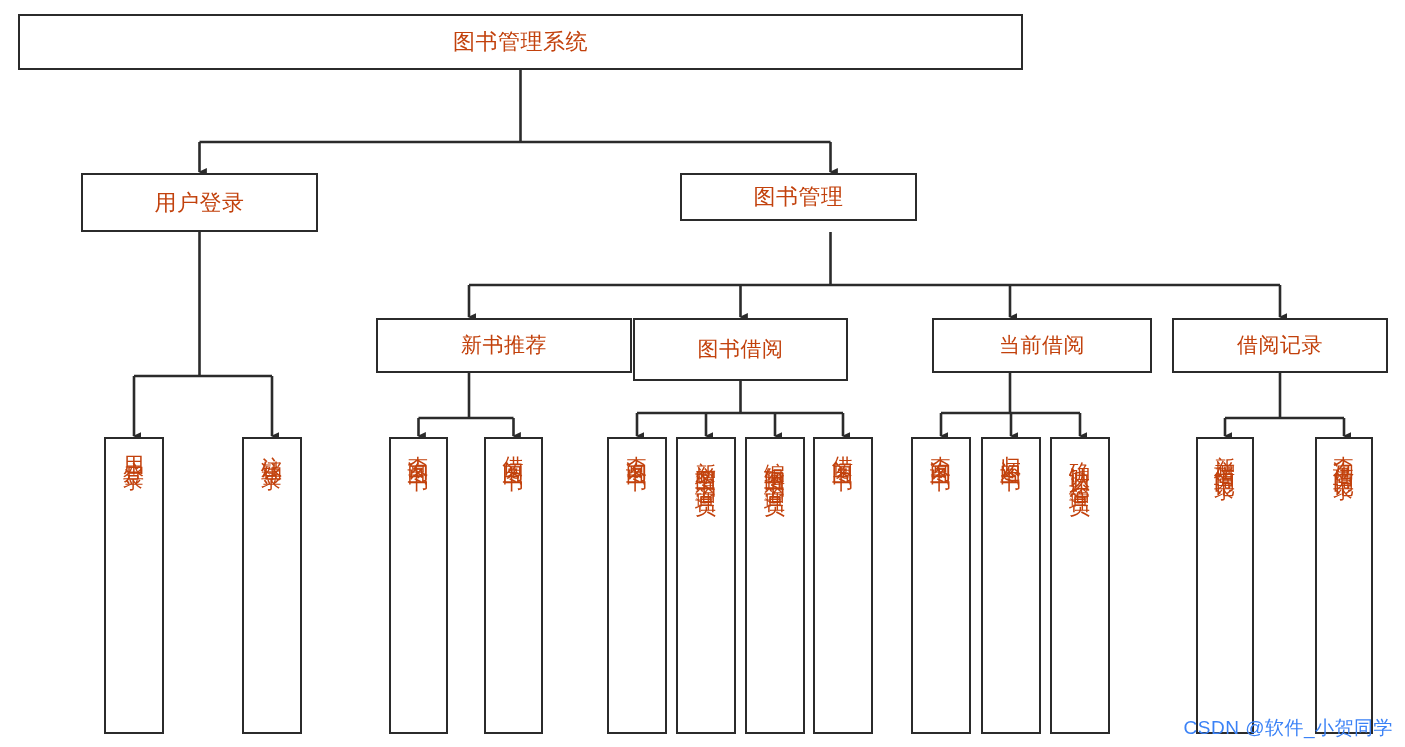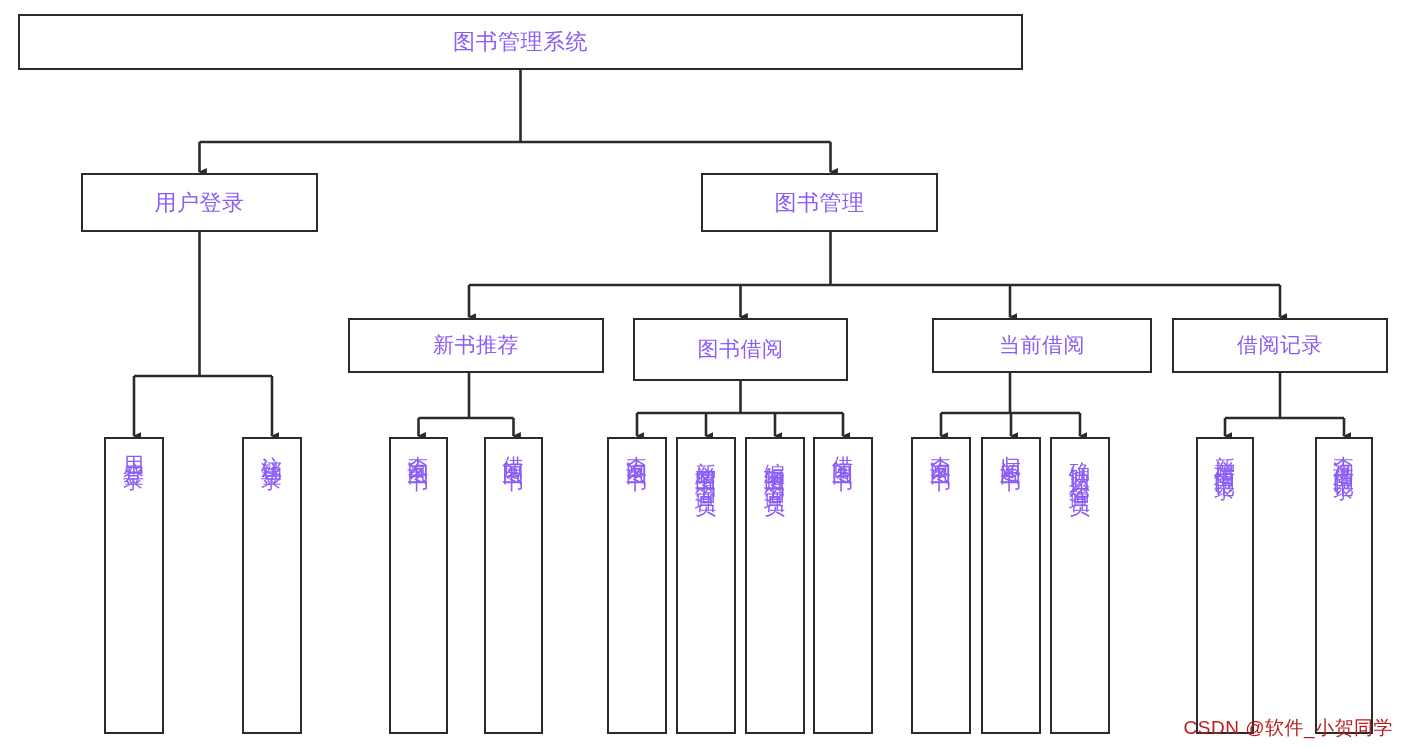--- a/index.html
+++ b/index.html
@@ -26,21 +26,21 @@
     height: 747px;
   }
   .node {
     position: absolute;
     box-sizing: border-box;
     border: 2px solid #2b2b2b;
     background: #ffffff;
     display: flex;
     align-items: center;
     justify-content: center;
-    color: #8b5cf6;
+    color: #c2410c;
     font-size: 21px;
     line-height: 1.08;
     letter-spacing: 0.5px;
     text-align: center;
   }
   .node.level-0 { font-size: 22px; }
   .node.level-1 { font-size: 22px; }
   .node.level-2 { font-size: 21px; }
   .node.leaf {
     align-items: flex-start;
@@ -56,21 +56,21 @@
     letter-spacing: 5px;
     line-height: 1;
     white-space: nowrap;
   }
   .node.leaf.align-top .label { margin-top: 6px; }
   .node.leaf.align-mid .label { margin-top: 0; }
   .watermark {
     position: absolute;
     right: 12px;
     bottom: 6px;
-    color: #b91c1c;
+    color: #3b82f6;
     font-size: 19px;
     letter-spacing: 0.5px;
     white-space: nowrap;
     pointer-events: none;
   }
 </style>
 </head>
 <body>
 
 <div id="diagram-root">
@@ -118,25 +118,25 @@
       </g>
   </svg>
 
   <div class="node level-0" style="left:18px; top:14px; width:1005px; height:56px;">
     <span class="label">图书管理系统</span>
   </div>
 
   <div class="node level-1" style="left:81px; top:173px; width:237px; height:59px;">
     <span class="label">用户登录</span>
   </div>
-  <div class="node level-1" style="left:701px; top:173px; width:237px; height:59px;">
+  <div class="node level-1" style="left:680px; top:173px; width:237px; height:48px;">
     <span class="label">图书管理</span>
   </div>
 
-  <div class="node level-2" style="left:348px; top:318px; width:256px; height:55px;">
+  <div class="node level-2" style="left:376px; top:318px; width:256px; height:55px;">
     <span class="label">新书推荐</span>
   </div>
   <div class="node level-2" style="left:633px; top:318px; width:215px; height:63px;">
     <span class="label">图书借阅</span>
   </div>
   <div class="node level-2" style="left:900px; top:318px; width:220px; height:55px;margin-left:32px;">
     <span class="label">当前借阅</span>
   </div>
   <div class="node level-2" style="left:1172px; top:318px; width:216px; height:55px;">
     <span class="label">借阅记录</span>

